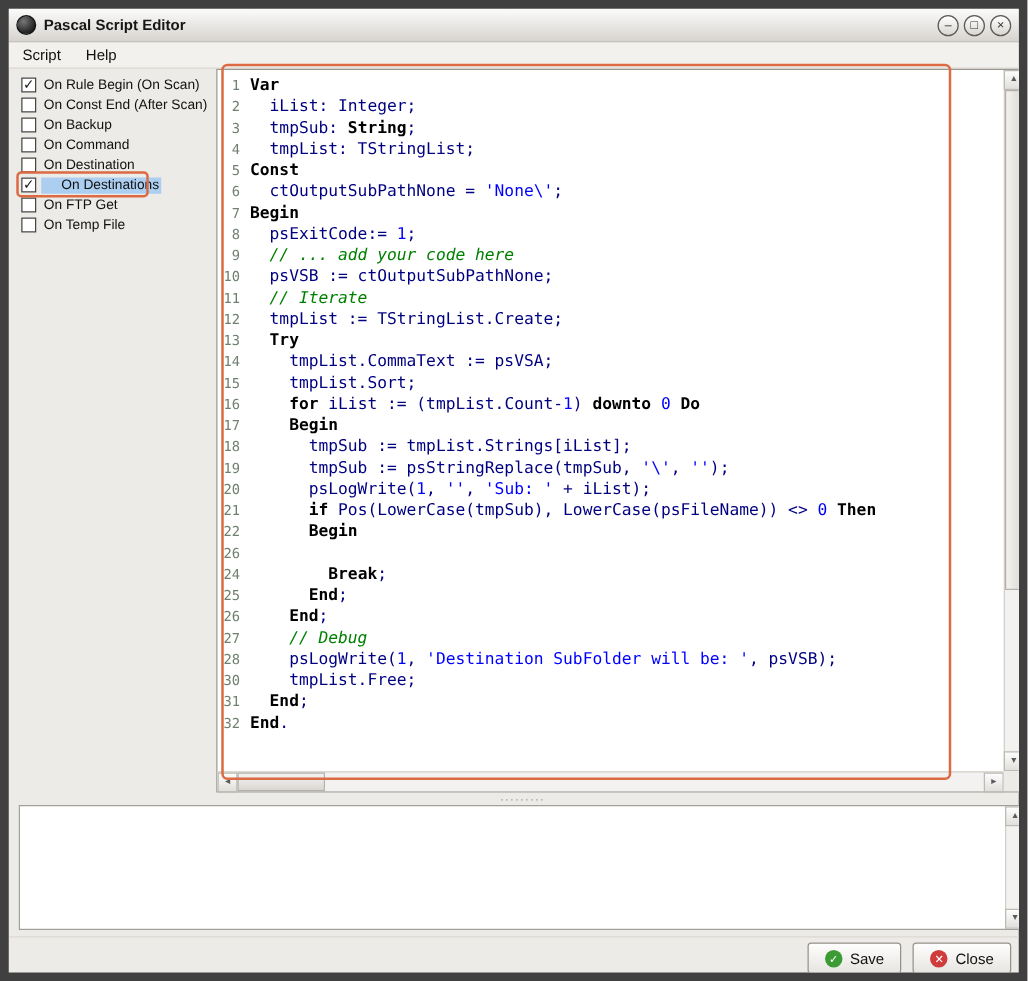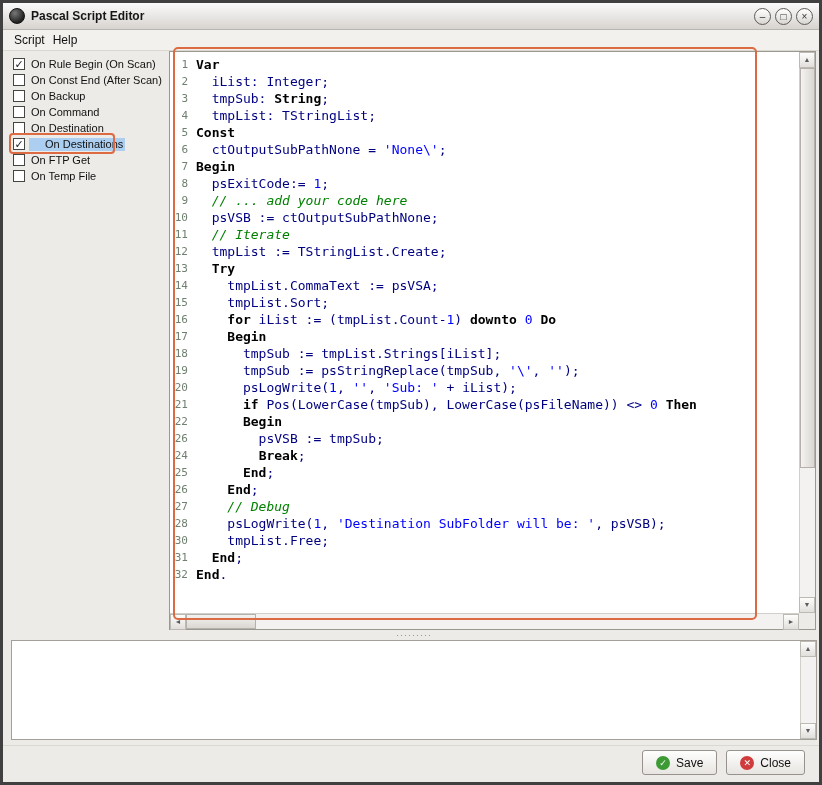--- a/index.html
+++ b/index.html
@@ -3,37 +3,37 @@
 <meta charset="utf-8">
 <style>
   * { box-sizing: border-box; margin: 0; padding: 0; }
   html,body { background:#c0c0c0; }
   body { font-family: "Liberation Sans", sans-serif; }
   :root {
     --annotation:#DC6A43; --selection:#ACCEF0;
     --kw:#000000; --id:#000080; --str:#0000FF; --num:#0000FF; --cmt:#008000; --ln:#708070;
   }
   .window { position:relative; width:822px; height:785px; background:#EDEBE7;
-            border:3px solid #404040; overflow:hidden; }
+            border:7px solid #404040; overflow:hidden; }
 
   
   .titlebar { height:27px; background:linear-gradient(#FBFBFB,#D7D4CF);
               border-bottom:1px solid #B9B6B1; display:flex; align-items:center; padding:0 6px; }
   .app-icon { width:16px; height:16px; border-radius:50%;
               background:radial-gradient(circle at 35% 30%, #777 0%, #222 70%);
               border:1px solid #111; margin-right:6px; flex:none; }
   .title { font-size:12px; font-weight:bold; color:#161616; flex:1; }
   .win-controls { display:flex; gap:4px; }
   .win-btn { width:17px; height:17px; border:1px solid #5A5A5A; border-radius:50%;
              background:linear-gradient(#FFFFFF,#D9D6D1); color:#333; font-size:10px;
              line-height:15px; text-align:center; cursor:default; }
 
   
   .menubar { height:21px; background:#F3F1EE; border-bottom:1px solid #DBD8D2;
-             display:flex; align-items:center; padding:0 9px; gap:4px; }
+             display:flex; align-items:center; padding:0 9px; gap:16px; }
   .menu-item { font-size:12px; color:#111; padding:1px 2px; }
 
   
   .main { position:absolute; top:48px; left:0; width:822px; height:579px; }
 
   
   .event-list { position:absolute; left:10px; top:5px; width:152px; }
   .event-row { display:flex; align-items:center; height:16px; position:relative; font-size:11px; color:#111; }
   .checkbox { width:12px; height:12px; border:1px solid #454545; background:#fff; margin-right:4px;
               font-size:11px; line-height:10px; text-align:center; color:#1a1a1a; flex:none; }
@@ -174,21 +174,21 @@
           <div class="code-line"><span class="ln">13</span><span class="code-text"><span class="tok-id">  </span><span class="tok-kw">Try</span></span></div>
           <div class="code-line"><span class="ln">14</span><span class="code-text"><span class="tok-id">    tmpList.CommaText := psVSA;</span></span></div>
           <div class="code-line"><span class="ln">15</span><span class="code-text"><span class="tok-id">    tmpList.Sort;</span></span></div>
           <div class="code-line"><span class="ln">16</span><span class="code-text"><span class="tok-id">    </span><span class="tok-kw">for</span><span class="tok-id"> iList := (tmpList.Count-</span><span class="tok-num">1</span><span class="tok-id">) </span><span class="tok-kw">downto</span><span class="tok-id"> </span><span class="tok-num">0</span><span class="tok-id"> </span><span class="tok-kw">Do</span></span></div>
           <div class="code-line"><span class="ln">17</span><span class="code-text"><span class="tok-id">    </span><span class="tok-kw">Begin</span></span></div>
           <div class="code-line"><span class="ln">18</span><span class="code-text"><span class="tok-id">      tmpSub := tmpList.Strings[iList];</span></span></div>
           <div class="code-line"><span class="ln">19</span><span class="code-text"><span class="tok-id">      tmpSub := psStringReplace(tmpSub, </span><span class="tok-str">'\'</span><span class="tok-id">, </span><span class="tok-str">''</span><span class="tok-id">);</span></span></div>
           <div class="code-line"><span class="ln">20</span><span class="code-text"><span class="tok-id">      psLogWrite(</span><span class="tok-num">1</span><span class="tok-id">, </span><span class="tok-str">''</span><span class="tok-id">, </span><span class="tok-str">'Sub: '</span><span class="tok-id"> + iList);</span></span></div>
           <div class="code-line"><span class="ln">21</span><span class="code-text"><span class="tok-id">      </span><span class="tok-kw">if</span><span class="tok-id"> Pos(LowerCase(tmpSub), LowerCase(psFileName)) &lt;&gt; </span><span class="tok-num">0</span><span class="tok-id"> </span><span class="tok-kw">Then</span></span></div>
           <div class="code-line"><span class="ln">22</span><span class="code-text"><span class="tok-id">      </span><span class="tok-kw">Begin</span></span></div>
-          <div class="code-line"><span class="ln">26</span><span class="code-text"><span class="tok-id">        psVSB := tmpSub;</span></span></div>
+          <div class="code-line"><span class="ln">26</span></div>
           <div class="code-line"><span class="ln">24</span><span class="code-text"><span class="tok-id">        </span><span class="tok-kw">Break</span><span class="tok-id">;</span></span></div>
           <div class="code-line"><span class="ln">25</span><span class="code-text"><span class="tok-id">      </span><span class="tok-kw">End</span><span class="tok-id">;</span></span></div>
           <div class="code-line"><span class="ln">26</span><span class="code-text"><span class="tok-id">    </span><span class="tok-kw">End</span><span class="tok-id">;</span></span></div>
           <div class="code-line"><span class="ln">27</span><span class="code-text"><span class="tok-id">    </span><span class="tok-cmt">// Debug</span></span></div>
           <div class="code-line"><span class="ln">28</span><span class="code-text"><span class="tok-id">    psLogWrite(</span><span class="tok-num">1</span><span class="tok-id">, </span><span class="tok-str">'Destination SubFolder will be: '</span><span class="tok-id">, psVSB);</span></span></div>
           <div class="code-line"><span class="ln">30</span><span class="code-text"><span class="tok-id">    tmpList.Free;</span></span></div>
           <div class="code-line"><span class="ln">31</span><span class="code-text"><span class="tok-id">  </span><span class="tok-kw">End</span><span class="tok-id">;</span></span></div>
           <div class="code-line"><span class="ln">32</span><span class="code-text"><span class="tok-kw">End</span><span class="tok-id">.</span></span></div>
         </div>
       <div class="vscroll">

